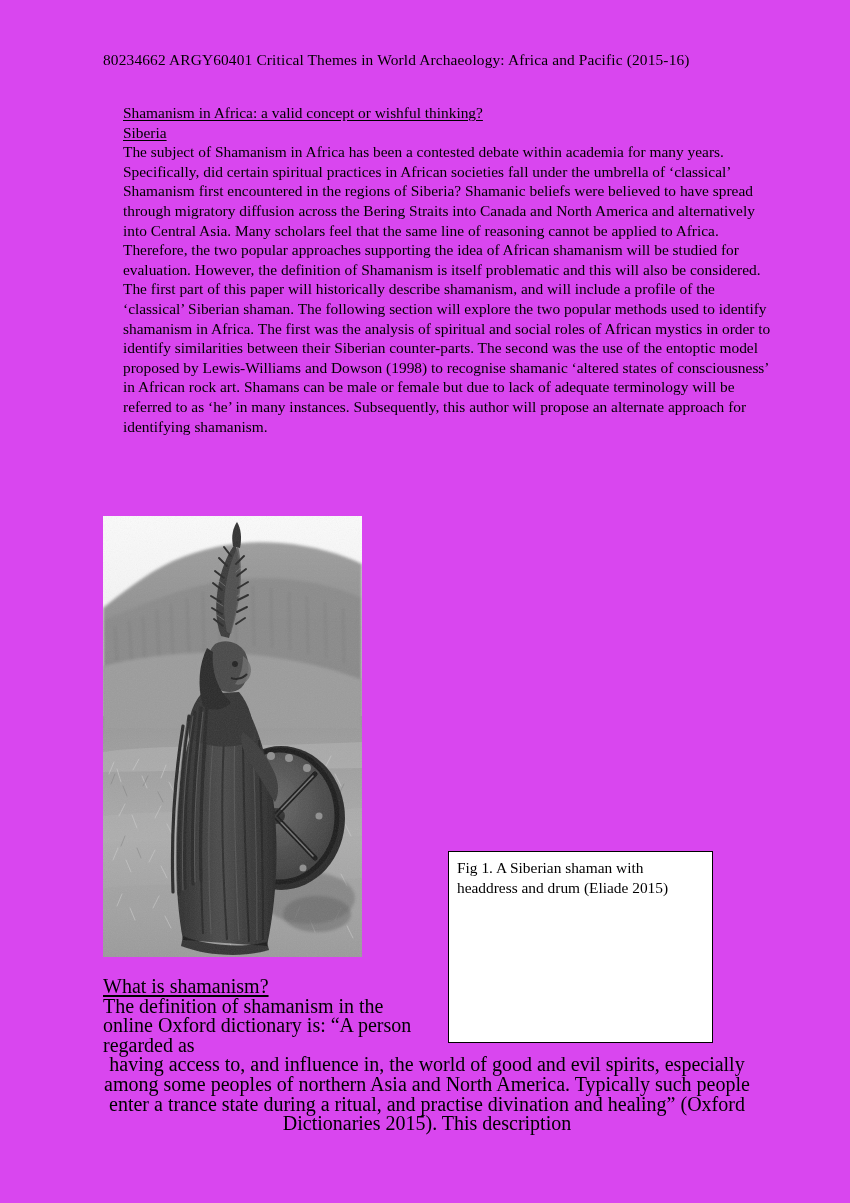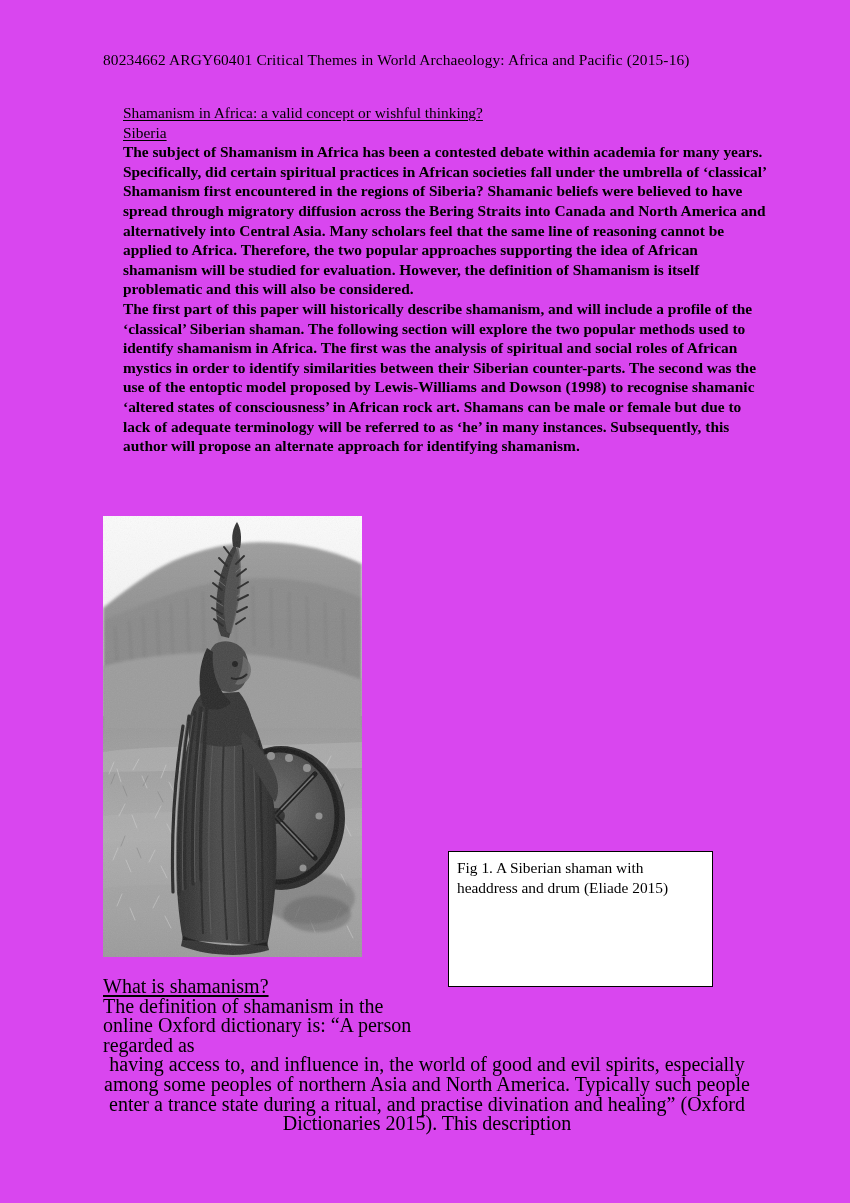--- a/index.html
+++ b/index.html
@@ -46,42 +46,41 @@
     text-align: left;
     margin-left: 20px;
   }
   .heading {
     text-decoration: underline;
     text-underline-offset: 1.5px;
     white-space: nowrap;
   }
   .para {
     margin: 0;
-    font-weight: bold;
   }
 
   
   .figure-photo {
     position: absolute;
     left: 103px;
     top: 516px;
     width: 259px;
     height: 441px;
     overflow: hidden;
     background: #9b9b9b;
   }
   .photo-svg { display: block; width: 259px; height: 441px; }
 
   
   .caption-box {
     position: absolute;
     left: 448px;
     top: 851px;
     width: 265px;
-    height: 136px;
+    height: 192px;
     border: 1px solid #000000;
     box-sizing: border-box;
     background: #ffffff;
   }
   .caption-text {
     position: absolute;
     left: 8px;
     top: 6px;
     width: 248px;
     font-size: 15.4px;

